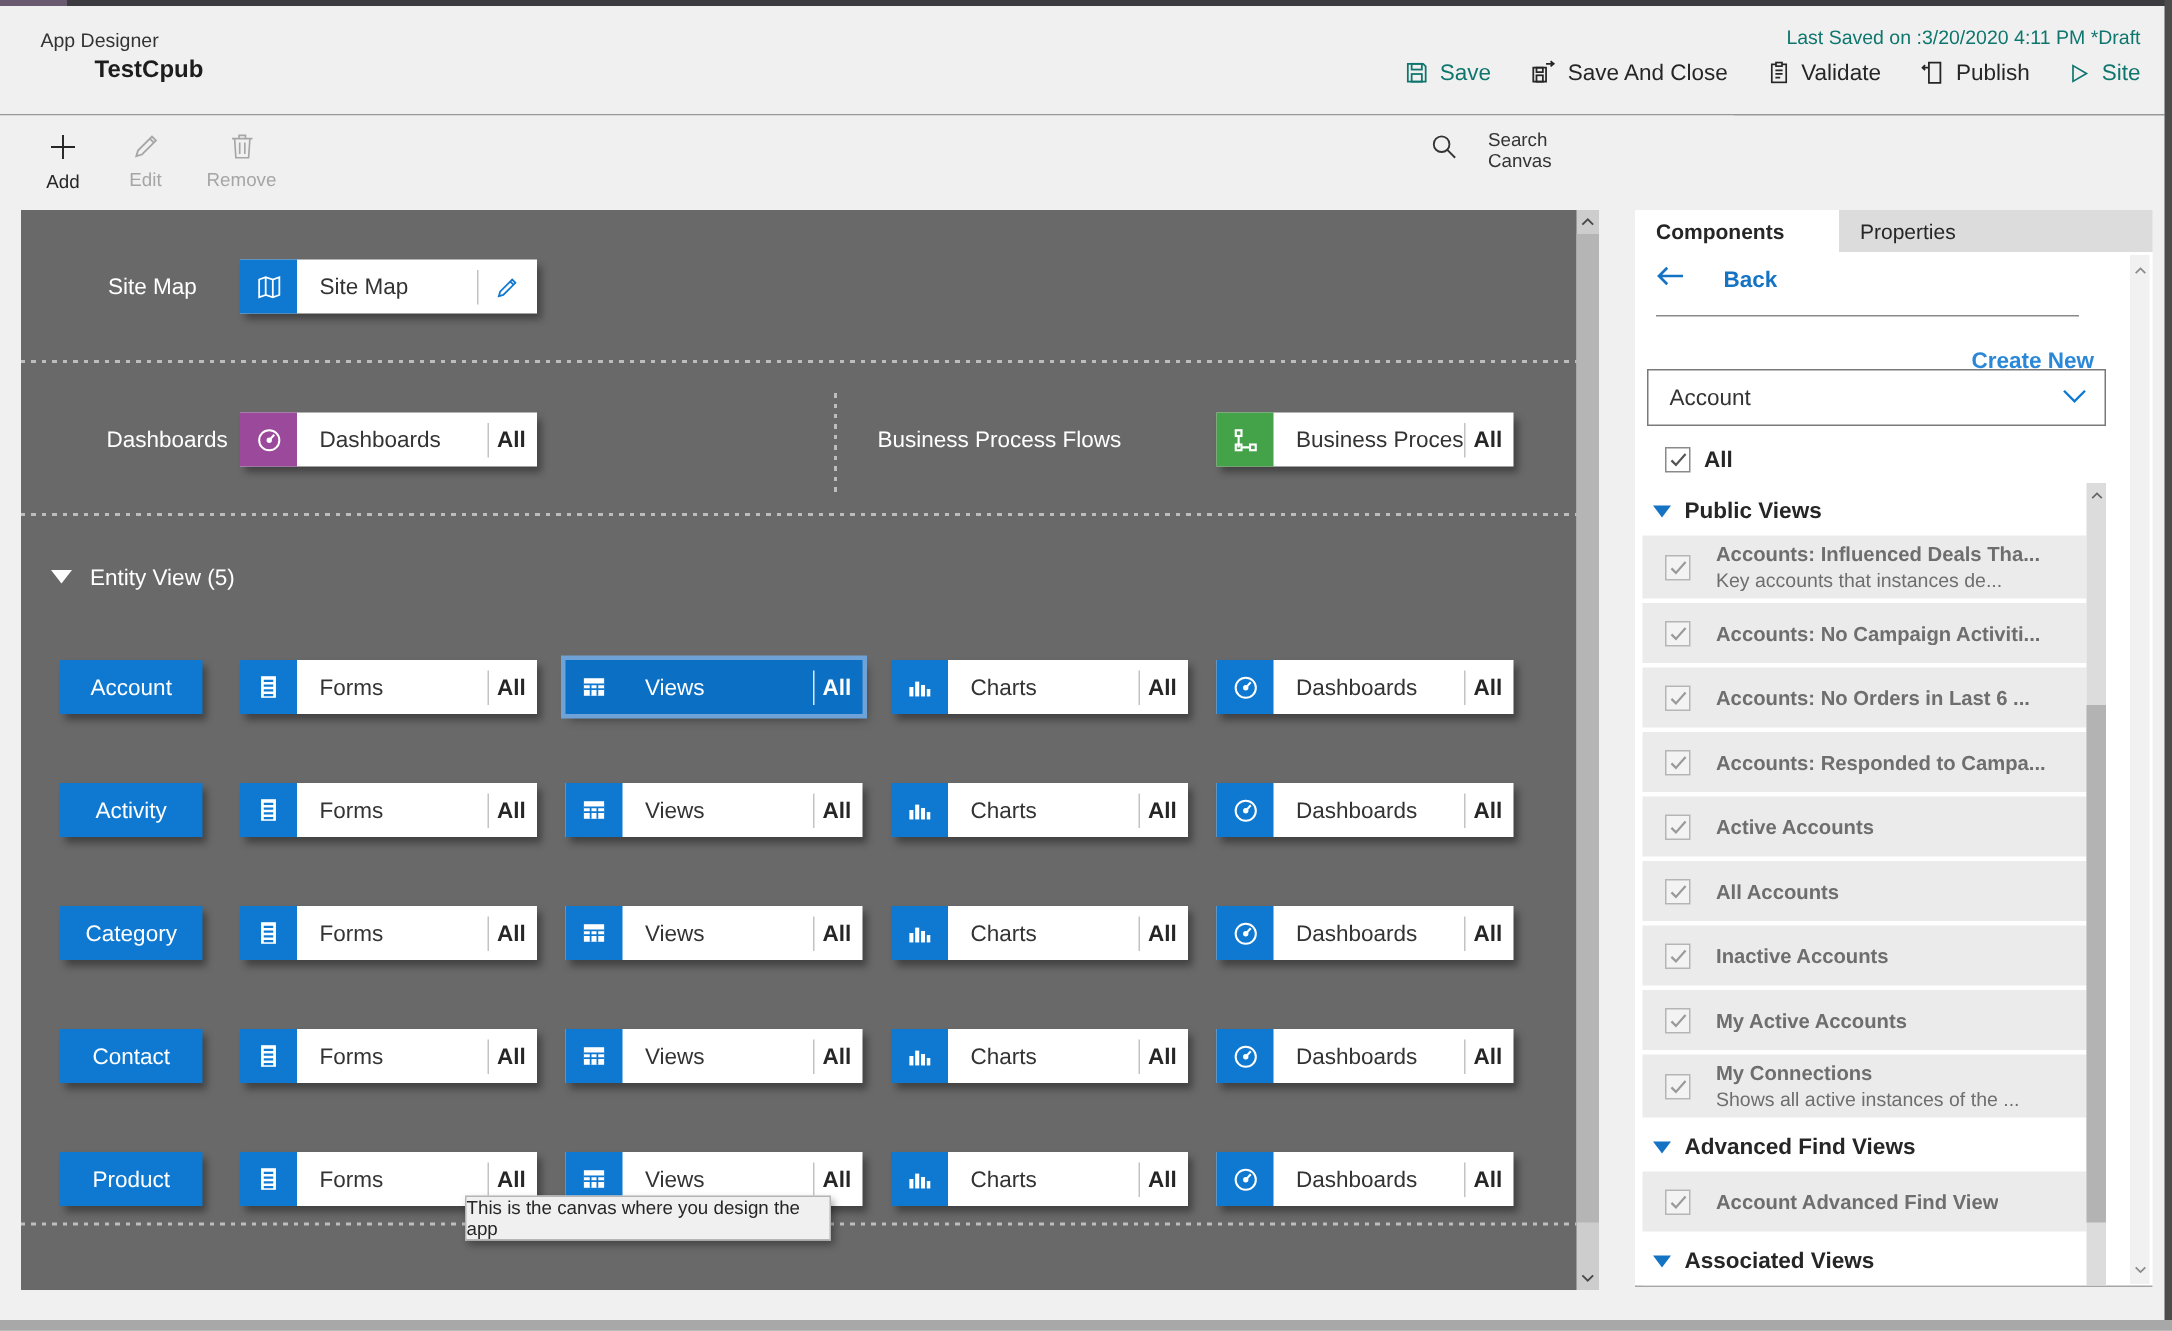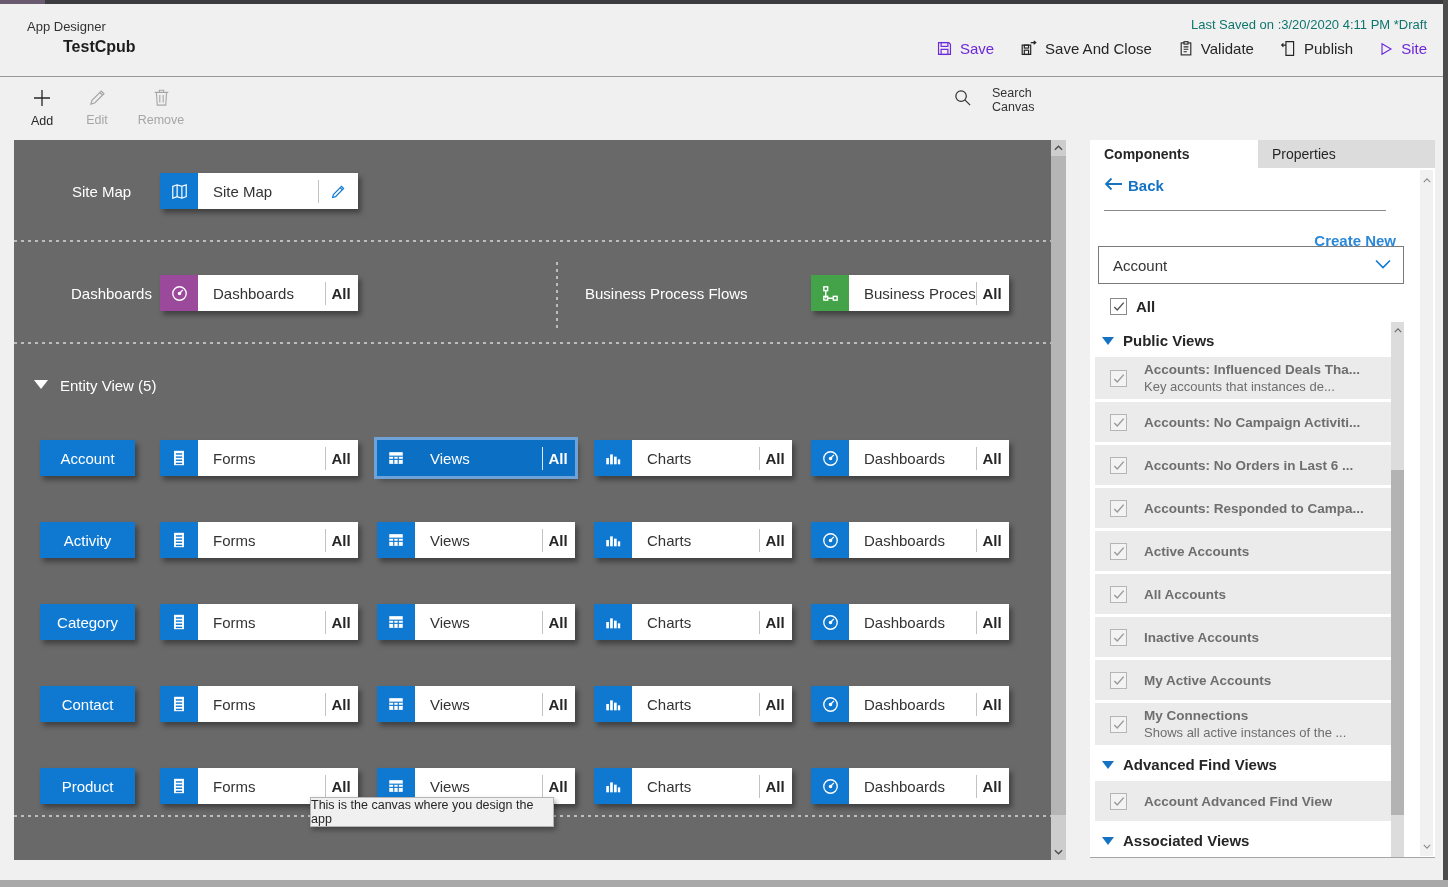--- a/index.html
+++ b/index.html
@@ -13,21 +13,21 @@
   .right-edge { position:absolute; right:0; top:0; width:5px; height:880px; background:#4c4c4c; }
   .bottom-edge { position:absolute; left:0; bottom:0; width:100%; height:7px; background:#a8a8a8; }
 
   
   .header { position:absolute; left:0; top:4px; width:1443px; height:73px; background:#f0f0f0; border-bottom:1px solid #999; }
   .app-label { position:absolute; left:27px; top:15px; font-size:13px; color:#333; }
   .app-title { position:absolute; left:27px; top:34px; font-size:16px; font-weight:bold; color:#1d1d1d;margin-left:36px; }
   .last-saved { position:absolute; right:16px; top:13px; font-size:13px; color:#0f766e; }
   .cmdbar { position:absolute; right:16px; top:36px; display:flex; gap:26px; align-items:center; }
   .cmd { display:flex; align-items:center; gap:7px; font-size:15px; color:#262626; cursor:pointer; }
-  .cmd.disabled { color:#6d28d9; cursor:default; }
+  .cmd.disabled { color:#0f766e; cursor:default; }
   .cmd svg { display:block; }
 
   
   .toolbar { position:absolute; left:0; top:77px; width:1156px; height:63px; background:#f0f0f0; }
   .tool { position:absolute; top:11px; width:50px; display:flex; flex-direction:column; align-items:center; gap:3px; font-size:12.5px; color:#262626; cursor:pointer; }
   .tool.disabled { color:#a6a6a6; cursor:default; }
   .search-tool { position:absolute; left:953px; top:9px; width:80px; display:flex; flex-direction:row; align-items:center; gap:20px; font-size:12.5px; color:#333; cursor:pointer; }
 
   
   .canvas { position:absolute; left:14px; top:140px; width:1052px; height:720px; background:#696969; overflow:hidden; }
@@ -65,25 +65,25 @@
   .sb-chev { position:absolute; left:0; width:15px; height:16px; display:flex; align-items:center; justify-content:center; }
 
   
   .tooltip { position:absolute; left:310px; top:797px; width:244px; height:30px; background:#f0f0f0;
     border:1px solid #b5b5b5; box-shadow:2px 3px 5px rgba(0,0,0,.35); z-index:60;
     display:flex; align-items:center; justify-content:center; font-size:12.5px; color:#262626; }
 
   
   .tabs { position:absolute; left:1090px; top:140px; width:345px; height:28px; display:flex; background:#dcdcdc; }
   .tab { font-size:14px; color:#262626; display:flex; align-items:center; padding-left:14px; cursor:pointer; }
-  .tab.active { background:#fff; font-weight:bold; width:168px; }
+  .tab.active { background:#fff; font-weight:bold; width:136px; }
   .tab.inactive { flex:1; }
   .panel-body { position:absolute; left:1090px; top:168px; width:345px; height:690px; background:#fff; border-bottom:1px solid #a6a6a6; overflow:hidden; }
 
-  .back-row { position:absolute; left:14px; top:8px; display:flex; align-items:center; gap:4px; color:#1573c4; font-size:15px; font-weight:bold; cursor:pointer; }
+  .back-row { position:absolute; left:14px; top:8px; display:flex; align-items:center; gap:25px; color:#1573c4; font-size:15px; font-weight:bold; cursor:pointer; }
   .panel-sep { position:absolute; left:14px; top:42px; width:282px; height:1px; background:#8a8a8a; }
   .sv-row { position:absolute; left:14px; top:48px; width:292px; display:flex; justify-content:space-between; align-items:center; }
   .sv-label { font-size:15px; font-weight:bold; color:#6b6969;margin-top:31px; }
   .create-new { font-size:15px; font-weight:bold; color:#2b88d8; cursor:pointer; }
   .dropdown { position:absolute; left:8px; top:78px; width:306px; height:38px; border:1px solid #7a7a7a; background:#fff;
     display:flex; align-items:center; padding-left:14px; font-size:15px; color:#333; cursor:pointer; }
   .dropdown svg { position:absolute; right:12px; top:12px; }
   .all-row { position:absolute; left:20px; top:130px; display:flex; align-items:center; gap:9px; cursor:pointer; }
   .all-row .lbl { font-size:15px; font-weight:bold; color:#262626; }
 

